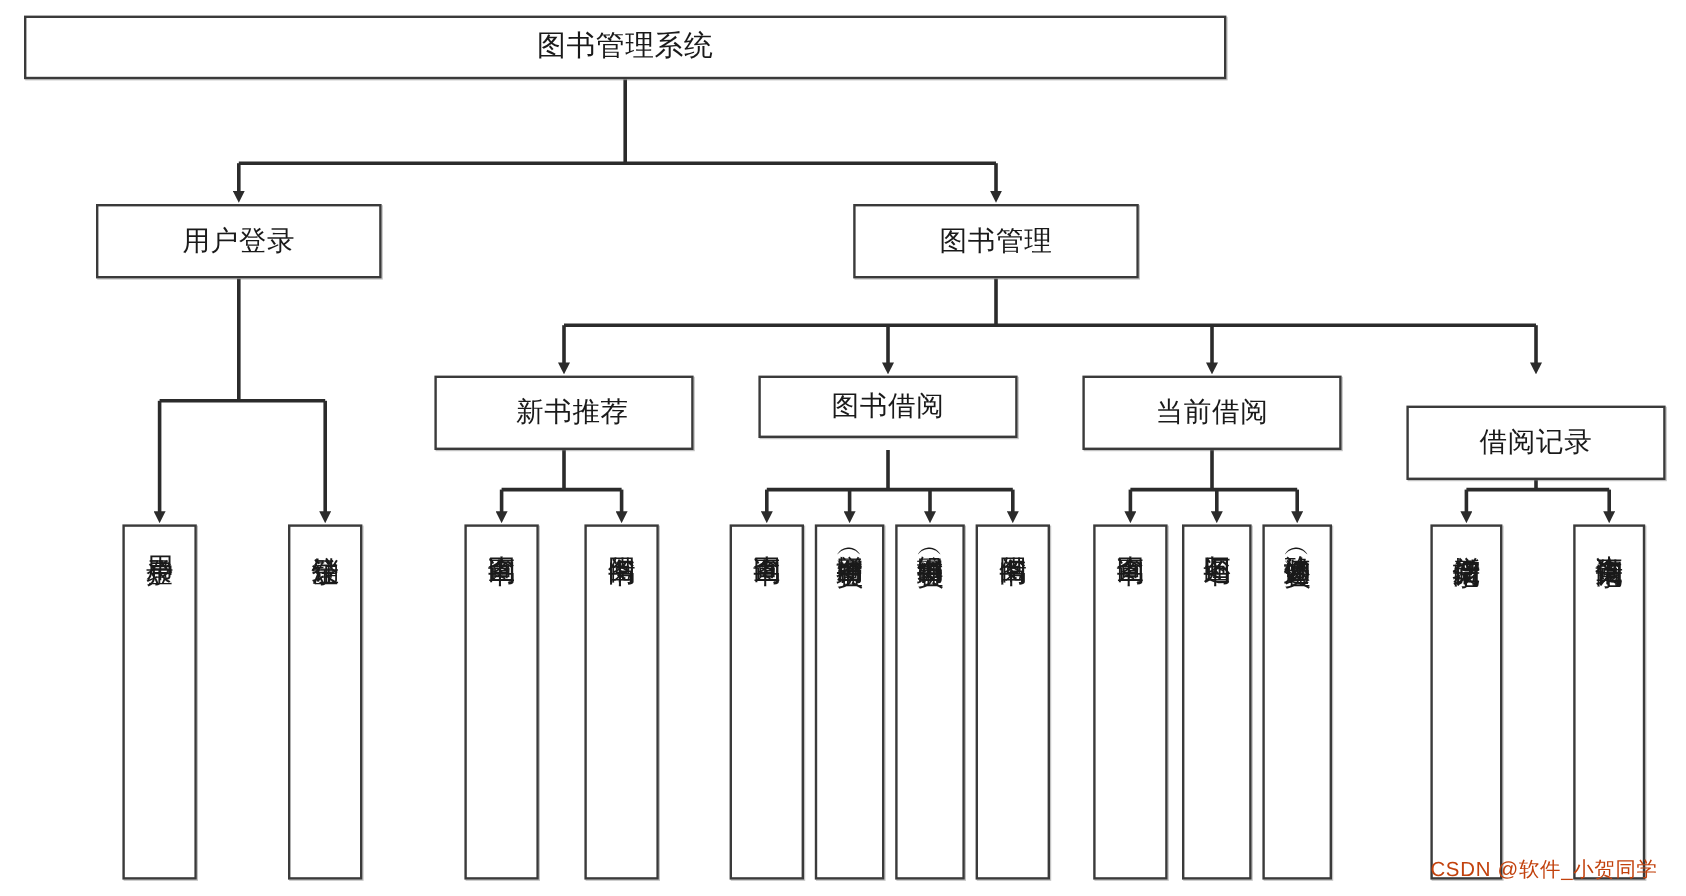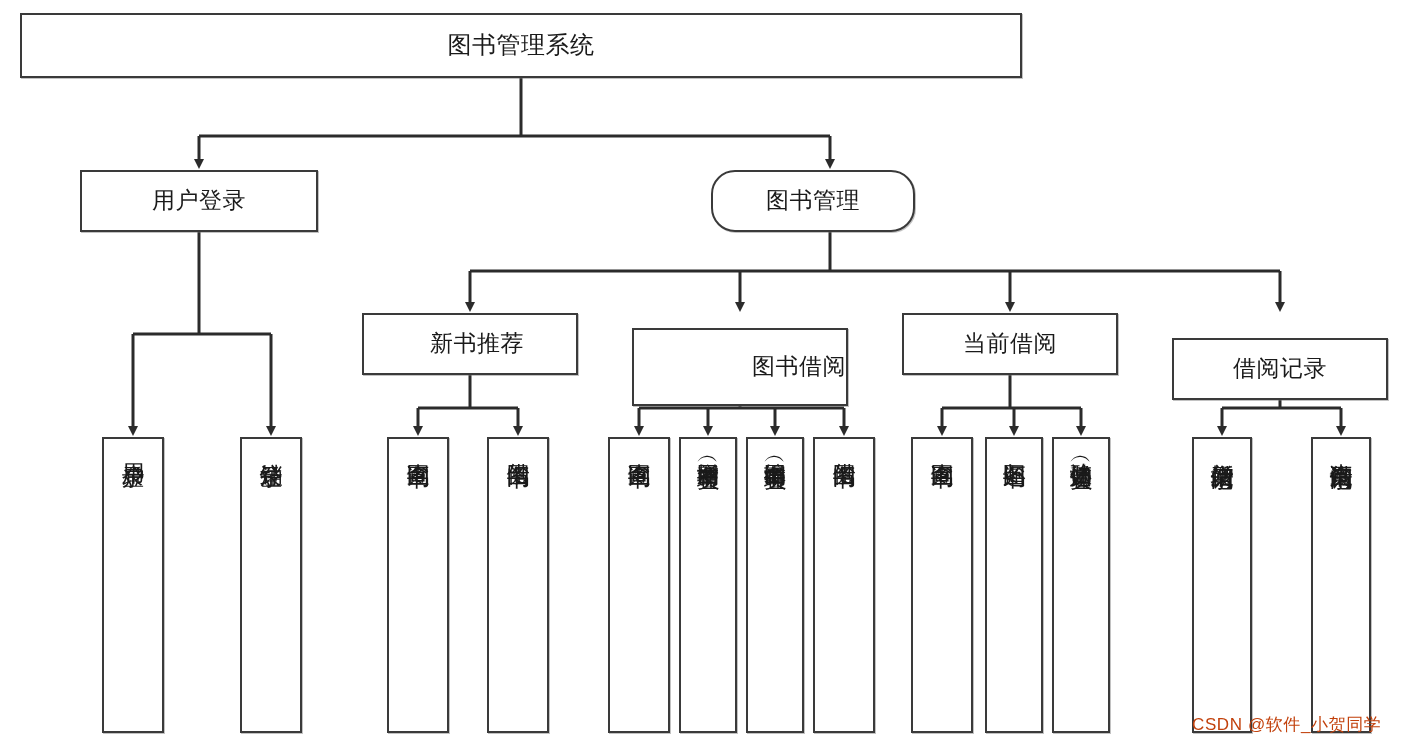--- a/index.html
+++ b/index.html
@@ -121,35 +121,35 @@
       <path d="M1014,408 L1014,427" marker-end="url(#arrow)"></path>
       <path d="M1081,408 L1081,427" marker-end="url(#arrow)"></path>
 
       <path d="M1280,375 L1280,408"></path>
       <path d="M1222,408 L1341,408"></path>
       <path d="M1222,408 L1222,427" marker-end="url(#arrow)"></path>
       <path d="M1341,408 L1341,427" marker-end="url(#arrow)"></path>
     </g>
   </svg>
 
-  <div class="node root horiz" style="left:20px; top:13px; width:1002px; height:65px;">
+  <div class="node root horiz" style="left:20px; top:13px; width:1002px; height:53px;">
     <span class="label">图书管理系统</span>
   </div>
 
   <div class="node horiz" style="left:80px; top:170px; width:238px; height:62px;">
     <span class="label">用户登录</span>
   </div>
-  <div class="node horiz" style="left:711px; top:170px; width:204px; height:62px;border-radius:24px;">
+  <div class="node horiz" style="left:711px; top:170px; width:238px; height:62px;">
     <span class="label">图书管理</span>
   </div>
 
   <div class="node horiz" style="left:362px; top:313px; width:216px; height:62px;padding-left:14px;">
     <span class="label">新书推荐</span>
   </div>
-  <div class="node horiz" style="left:632px; top:328px; width:216px; height:78px;justify-content:flex-end;">
+  <div class="node horiz" style="left:632px; top:313px; width:216px; height:52px;">
     <span class="label">图书借阅</span>
   </div>
   <div class="node horiz" style="left:902px; top:313px; width:216px; height:62px;">
     <span class="label">当前借阅</span>
   </div>
   <div class="node horiz" style="left:1172px; top:313px; width:216px; height:62px;margin-top:25px;">
     <span class="label">借阅记录</span>
   </div>
 
   <div class="node vert" style="left:102px; top:437px; width:62px; height:296px;">

